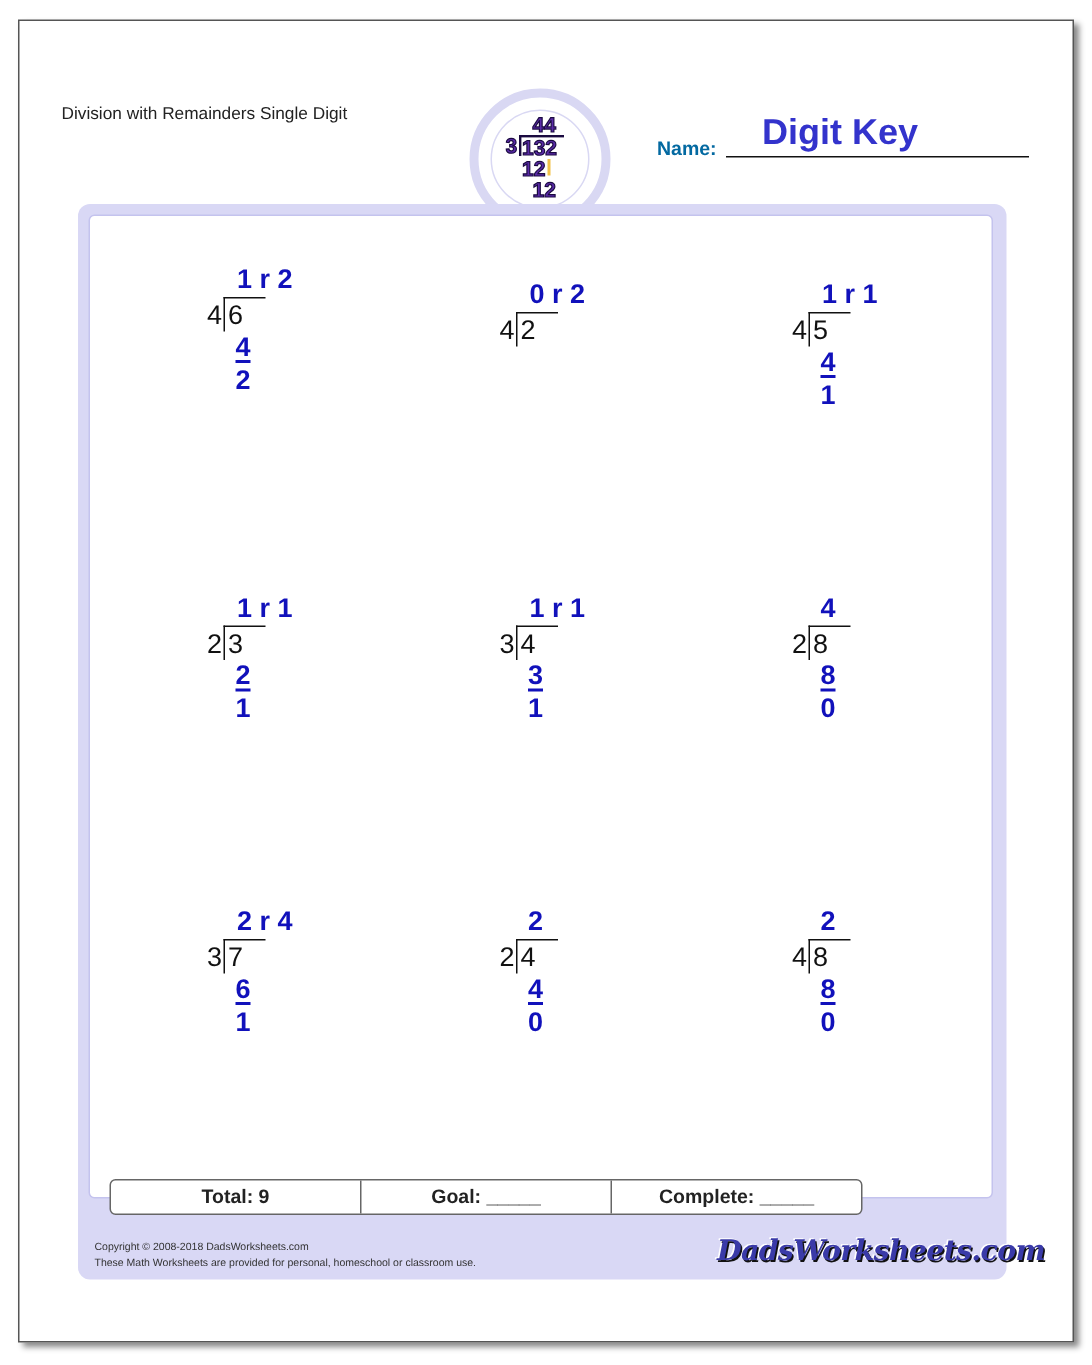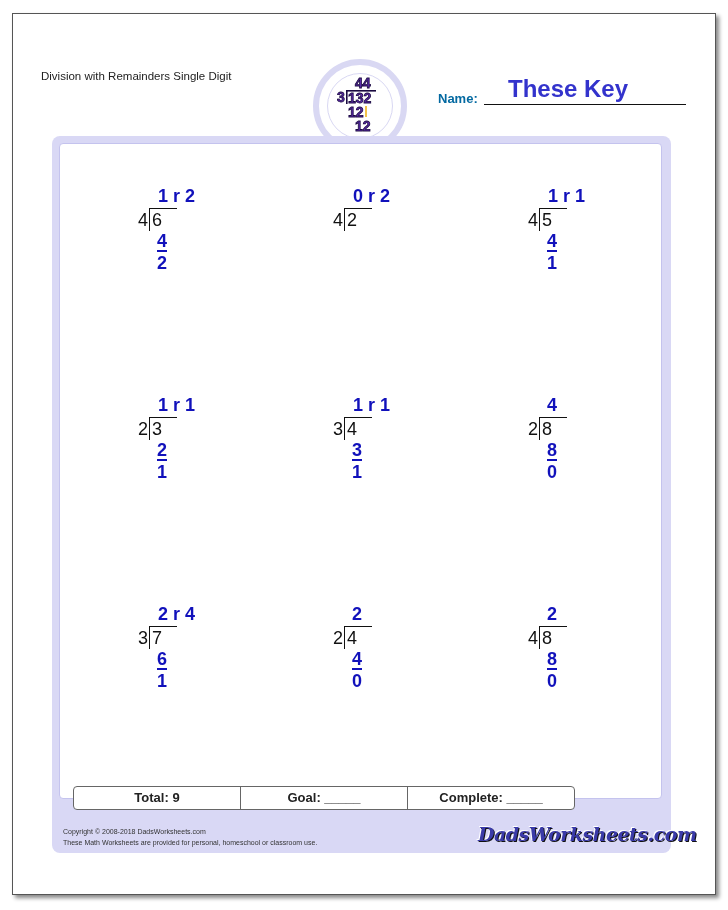--- a/index.html
+++ b/index.html
@@ -47,27 +47,27 @@
       <text x="11" y="28">132</text>
       <text x="11" y="42">12</text>
       <rect x="28" y="31" width="2" height="11" fill="#f2c24a" stroke="none"></rect>
       <text x="18" y="56">12</text>
     </g>
   </svg>
 </div>
 
 <div class="name-label">Name:</div>
 <div class="name-line"></div>
-<div class="answer-key">These Key</div>
+<div class="answer-key">Digit Key</div>
 
 <div class="panel">
   <div class="panel-inner"></div>
 </div>
 
-<div class="problem" style="left:138px;top:186px;">
+<div class="problem" style="left:138px;top:176px;">
   <div class="quot" style="left:20px;">1 r 2</div>
   <div class="divisor" style="left:0;">4</div>
   <div class="bracket" style="left:11px;width:27px;"></div>
   <div class="dividend" style="left:14px;">6</div>
   <div class="sub" style="left:19px;">4</div>
   <div class="rem" style="left:19px;">2</div>
 </div>
 <div class="problem" style="left:333px;top:186px;">
   <div class="quot" style="left:20px;">0 r 2</div>
   <div class="divisor" style="left:0;">4</div>

